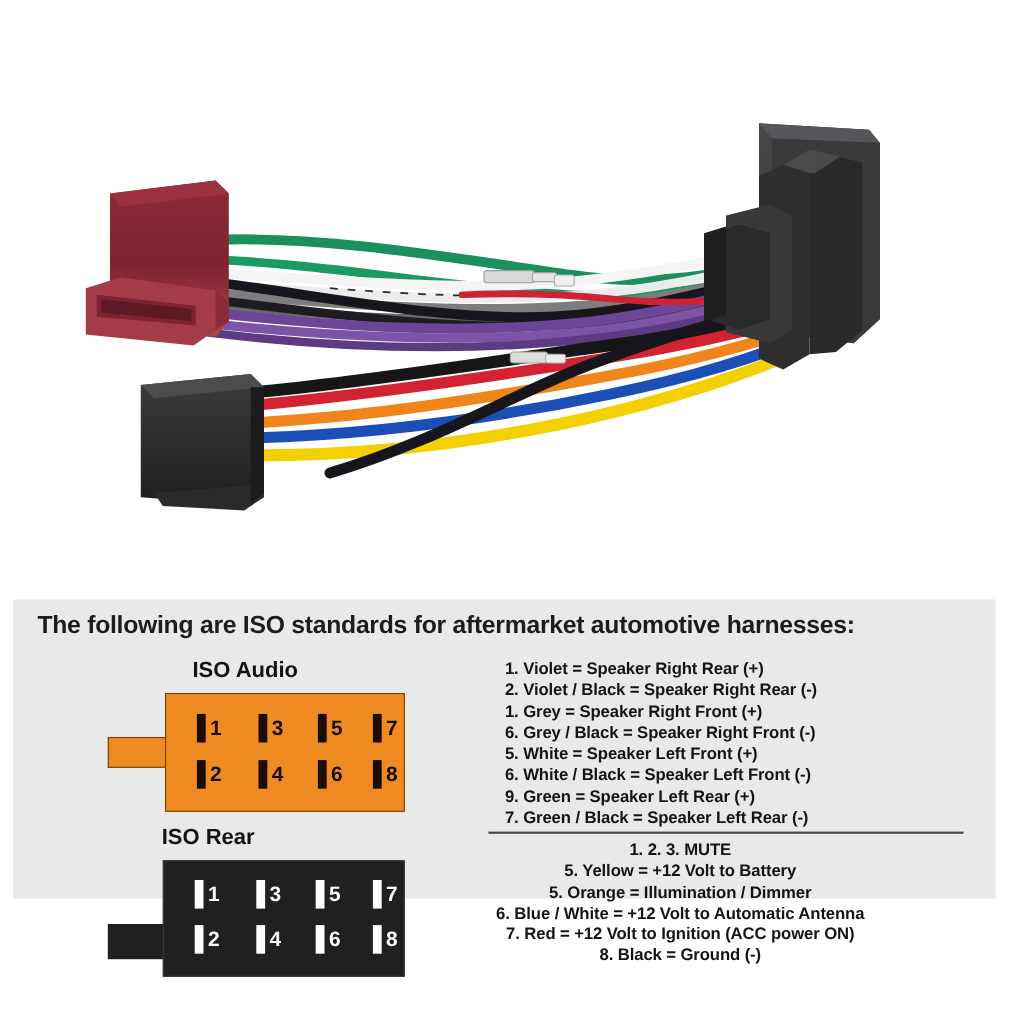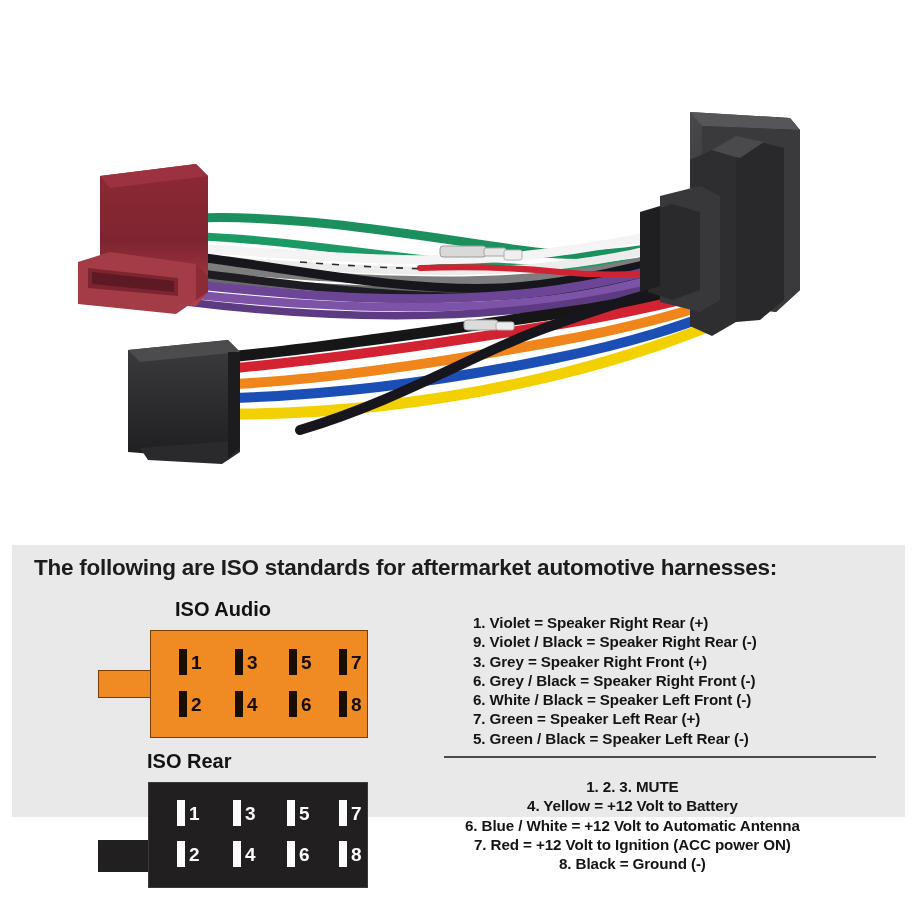--- a/index.html
+++ b/index.html
@@ -129,21 +129,21 @@
   }
   #audio-body .pin-slot { background: #1a0d02; }
   #audio-body .pin-num  { color: #160a01; }
   #power-body .pin-slot { background: #fdfdfd; }
   #power-body .pin-num  { color: #fdfdfd; }
 
   
   .wire-list {
     position: absolute;
     list-style: none;
-    margin: 17px;
+    margin: 3px;
     padding: 0;
   }
   .wire-list li {
     font-size: 15.2px;
     font-weight: bold;
     color: #141414;
     line-height: 19.3px;
     white-space: nowrap;
     letter-spacing: -0.1px;
   }
@@ -345,31 +345,33 @@
       </div>
       <div class="pin" style="left:190px; top:58px;">
         <span class="pin-slot"></span>
         <span class="pin-num">8</span>
       </div>
     </div>
   </div>
 
   <ul class="wire-list" id="audio-list">
     <li>1. Violet = Speaker Right Rear (+)</li>
-    <li>9. Violet / Black = Speaker Right Rear (-)</li>
-    <li>3. Grey = Speaker Right Front (+)</li>
+    <li>2. Violet / Black = Speaker Right Rear (-)</li>
+    <li>1. Grey = Speaker Right Front (+)</li>
     <li>6. Grey / Black = Speaker Right Front (-)</li>
+    <li>5. White = Speaker Left Front (+)</li>
     <li>6. White / Black = Speaker Left Front (-)</li>
-    <li>7. Green = Speaker Left Rear (+)</li>
-    <li>5. Green / Black = Speaker Left Rear (-)</li>
+    <li>9. Green = Speaker Left Rear (+)</li>
+    <li>7. Green / Black = Speaker Left Rear (-)</li>
   </ul>
 
   <div id="list-divider"></div>
 
   <ul class="wire-list" id="power-list">
     <li>1. 2. 3.  MUTE</li>
-    <li>4. Yellow = +12 Volt to Battery</li>
+    <li>5. Yellow = +12 Volt to Battery</li>
+    <li>5. Orange = Illumination / Dimmer</li>
     <li>6. Blue / White = +12 Volt to Automatic Antenna</li>
     <li>7. Red = +12 Volt to Ignition (ACC power ON)</li>
     <li>8. Black = Ground (-)</li>
   </ul>
 
 </div>
 
 </body></html>

